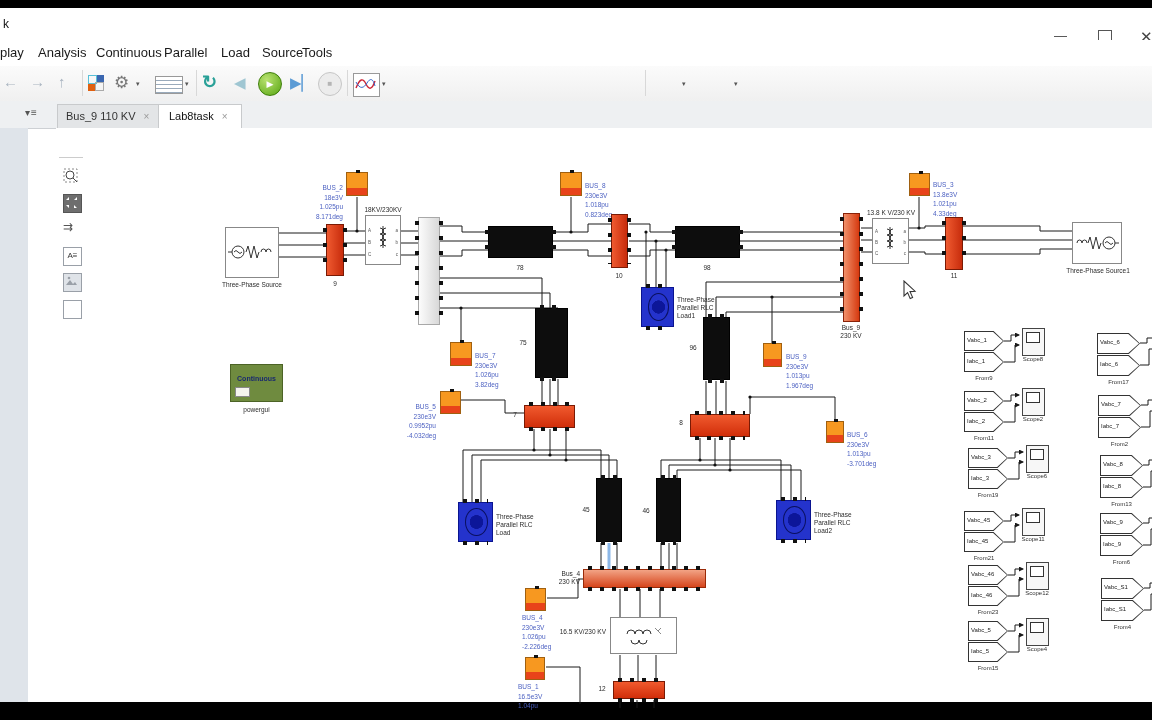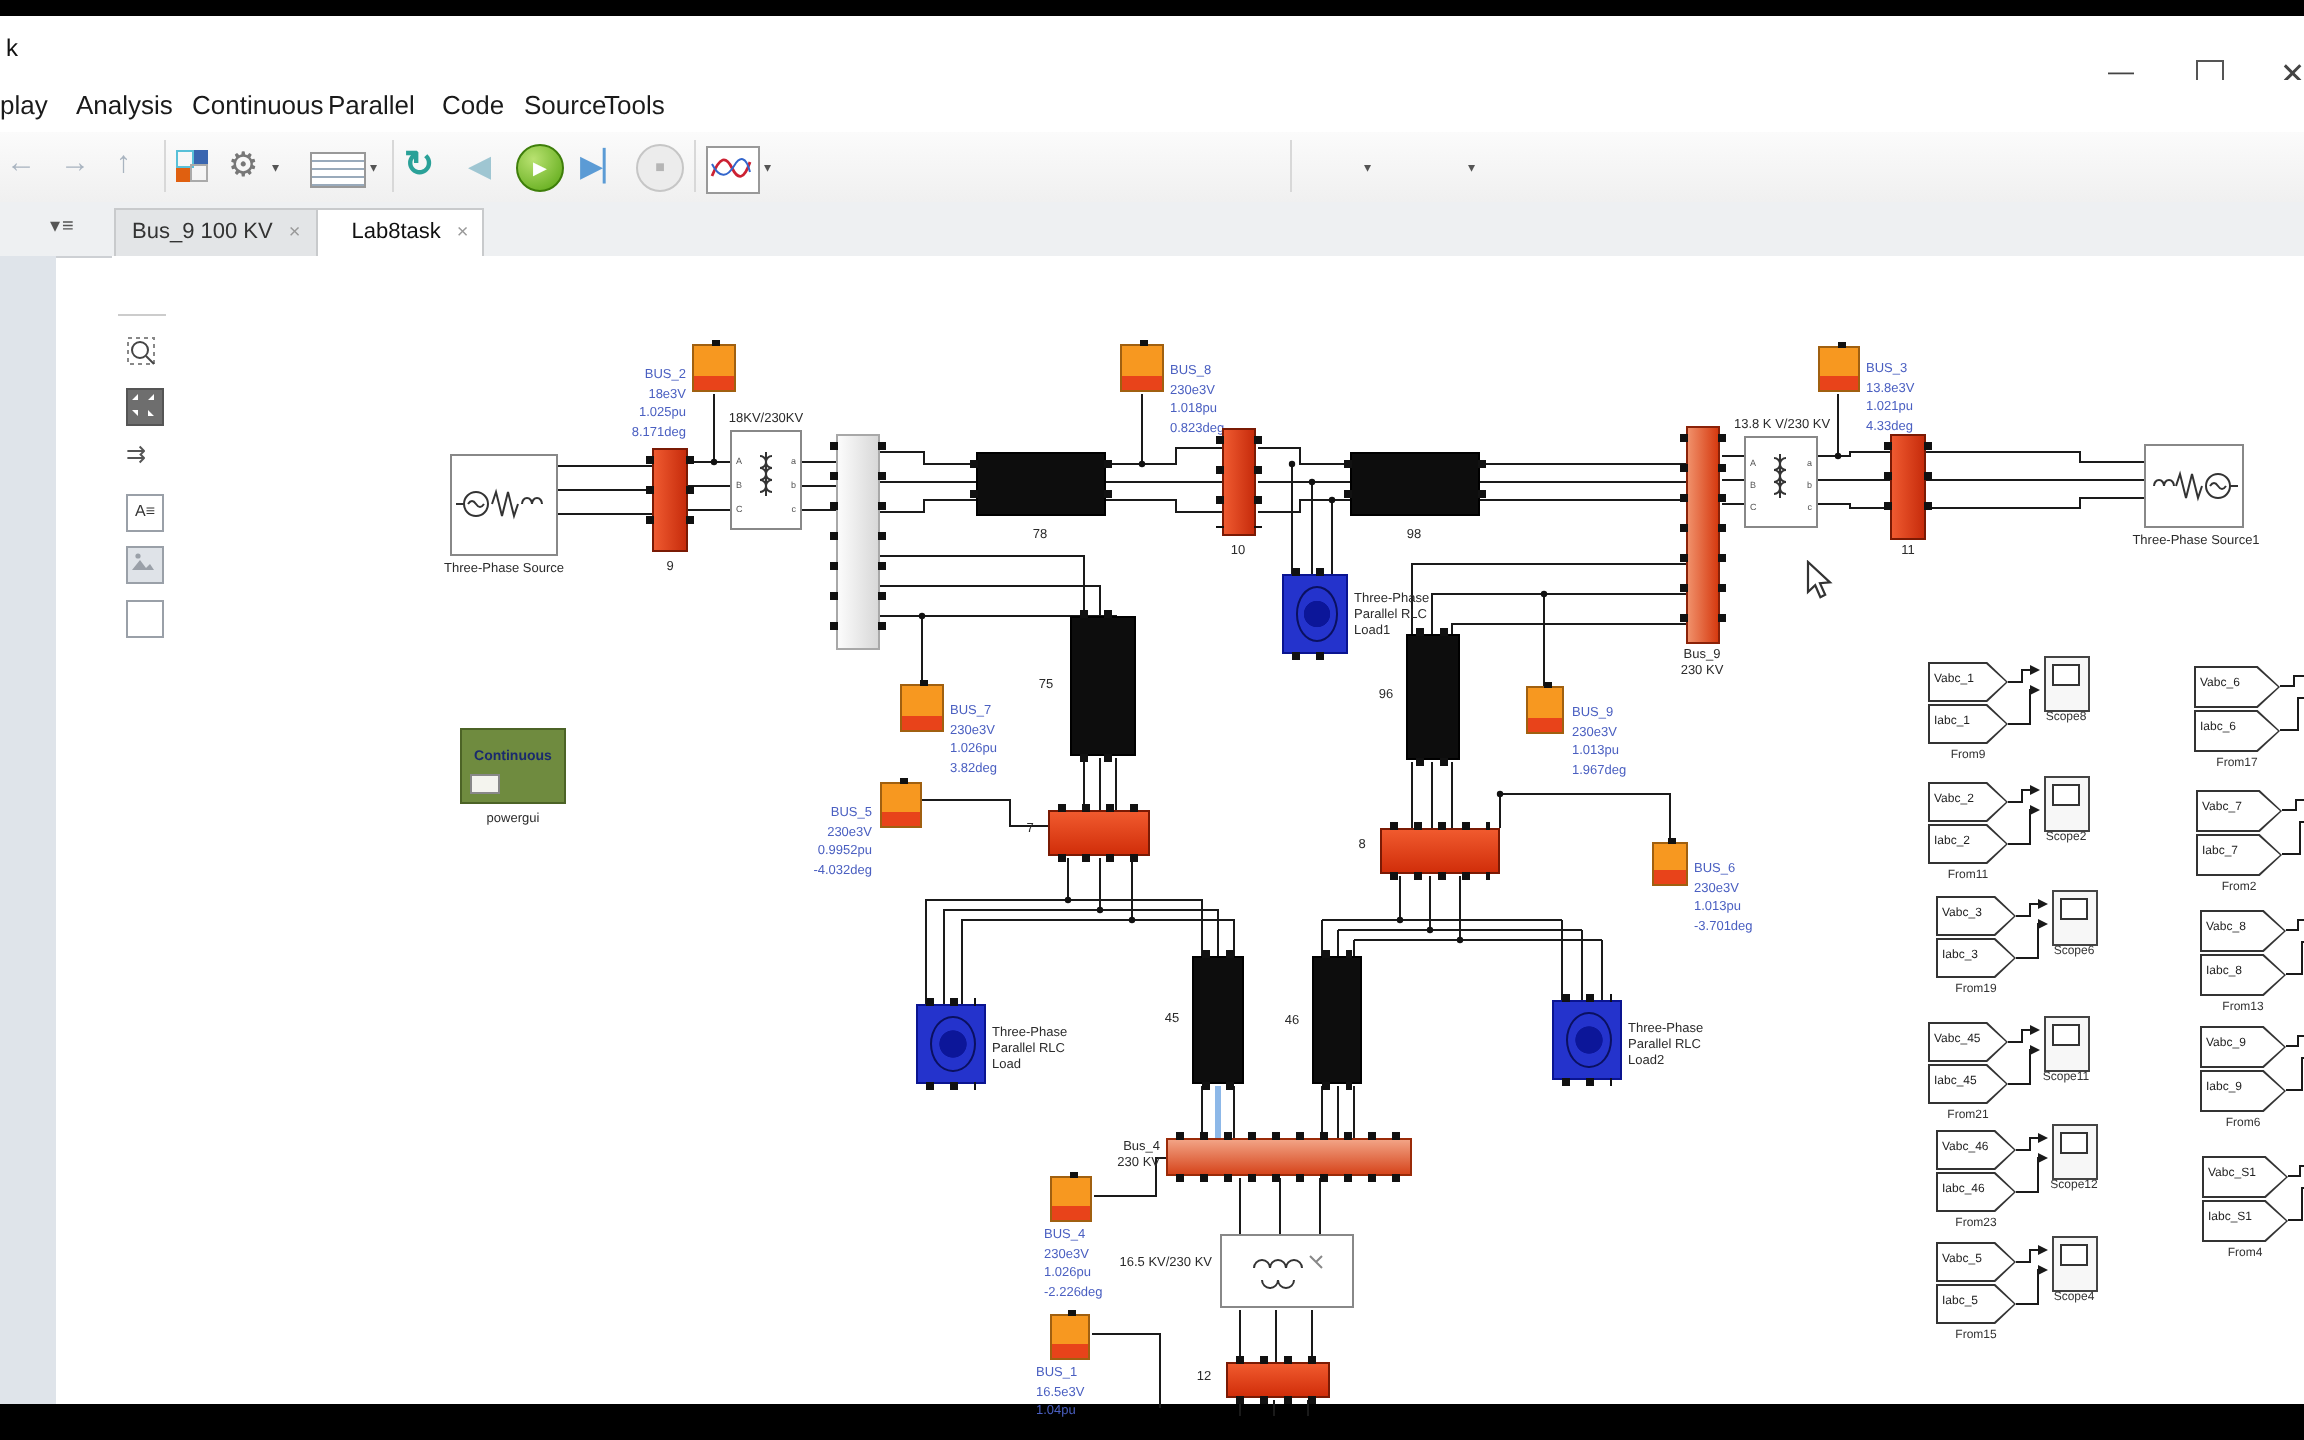--- a/index.html
+++ b/index.html
@@ -33,21 +33,21 @@
            background:linear-gradient(180deg,#fdfdfd,#eee);font-size:11px;line-height:22px;padding-left:8px;}
   .checkcircle{position:absolute;left:655px;top:73px;width:21px;height:21px;border-radius:50%;
                background:#eef4de;border:1px solid #9ab97a;color:#7a9a4a;font-size:11px;text-align:center;line-height:20px;}
   .dotsicon{position:absolute;left:700px;top:74px;width:29px;height:20px;background:#e2eefb;border:1px solid #7aa0cc;
             background-image:radial-gradient(#3a70b0 1px,transparent 1.2px);background-size:5px 5px;background-position:3px 9px;}
   .dotsicon span{position:absolute;left:3px;top:-3px;font-size:6px;color:#3a70b0;letter-spacing:2px;}
   
   .tabstrip{position:absolute;left:0;top:101px;width:1152px;height:27px;background:#eef0f2;border-bottom:1px solid #cdd0d4;}
   .tab{position:absolute;top:3px;height:23px;font-size:11px;line-height:23px;border:1px solid #c8cacc;}
   .tab.inactive{background:#e3e5e7;color:#333;}
-  .tab.active{background:#fff;border-bottom:3px solid #7f1d1d;color:#111;text-align:center;}
+  .tab.active{background:#fff;border-bottom:3px solid #7f1d1d;color:#111;}
   .tabx{color:#999;font-size:10px;margin-left:8px;}
   .overflow{position:absolute;left:25px;top:6px;font-size:10px;color:#555;letter-spacing:1px;}
   
   .crumbrow{position:absolute;left:56px;top:128px;width:1096px;height:26px;background:#fff;}
   .backcirc{position:absolute;left:8px;top:4px;width:15px;height:15px;border:1px solid #999;border-radius:50%;
             color:#777;font-size:10px;text-align:center;line-height:14px;}
   .mdlicon{position:absolute;left:33px;top:5px;width:13px;height:13px;border:1px solid #888;background:#fff;}
   .mdlicon i{position:absolute;}
   .crumbtxt{position:absolute;left:51px;top:5px;font-size:11.5px;color:#111;}
   .crumbarrow{position:absolute;top:6px;font-size:8px;color:#222;}
@@ -113,21 +113,21 @@
   <span class="winbtn" style="left:1054px">—</span>
   <span class="maxbox" style="left:1098px"></span>
   <span class="winbtn" style="left:1140px;font-size:15px">✕</span>
 </div>
 
 <div class="menubar">
   <span class="menu-item" style="left:0">play</span>
   <span class="menu-item" style="left:38px">Analysis</span>
   <span class="menu-item" style="left:96px">Continuous</span>
   <span class="menu-item" style="left:164px">Parallel</span>
-  <span class="menu-item" style="left:221px">Code</span>
+  <span class="menu-item" style="left:221px">Load</span>
   <span class="menu-item" style="left:262px">Source</span>
   <span class="menu-item" style="left:302px">Tools</span>
 </div>
 
 <div class="toolbar">
   <span class="tbtn" style="left:3px;top:7px;font-weight:bold">←</span>
   <span class="tbtn" style="left:30px;top:7px;font-weight:bold">→</span>
   <span class="tbtn" style="left:58px;top:7px;font-weight:bold">↑</span>
   <span class="sep" style="left:82px"></span>
   <span class="grid4" style="left:88px;top:9px">
@@ -164,21 +164,21 @@
   <span class="caret" style="left:682px;top:14px">▾</span>
   <span class="dotsicon">
       <span>▾▾▾</span>
     </span>
   <span class="caret" style="left:734px;top:14px">▾</span>
 </div>
 
 <div class="tabstrip">
   <span class="overflow">▾≡</span>
   <div class="tab inactive" style="left:57px;width:100px;padding-left:8px">
-    <span>Bus_9 100 KV</span><span class="tabx">×</span>
+    <span>Bus_9 110 KV</span><span class="tabx">×</span>
   </div>
   <div class="tab active" style="left:158px;width:72px;padding-left:10px">
     <span>Lab8task</span><span class="tabx">×</span>
   </div>
 </div>
 
 <div class="crumbrow">
   <span class="backcirc">←</span>
   <span class="mdlicon">
     <i style="left:1px;top:2px;width:5px;height:5px;background:#4a78c8"></i>

